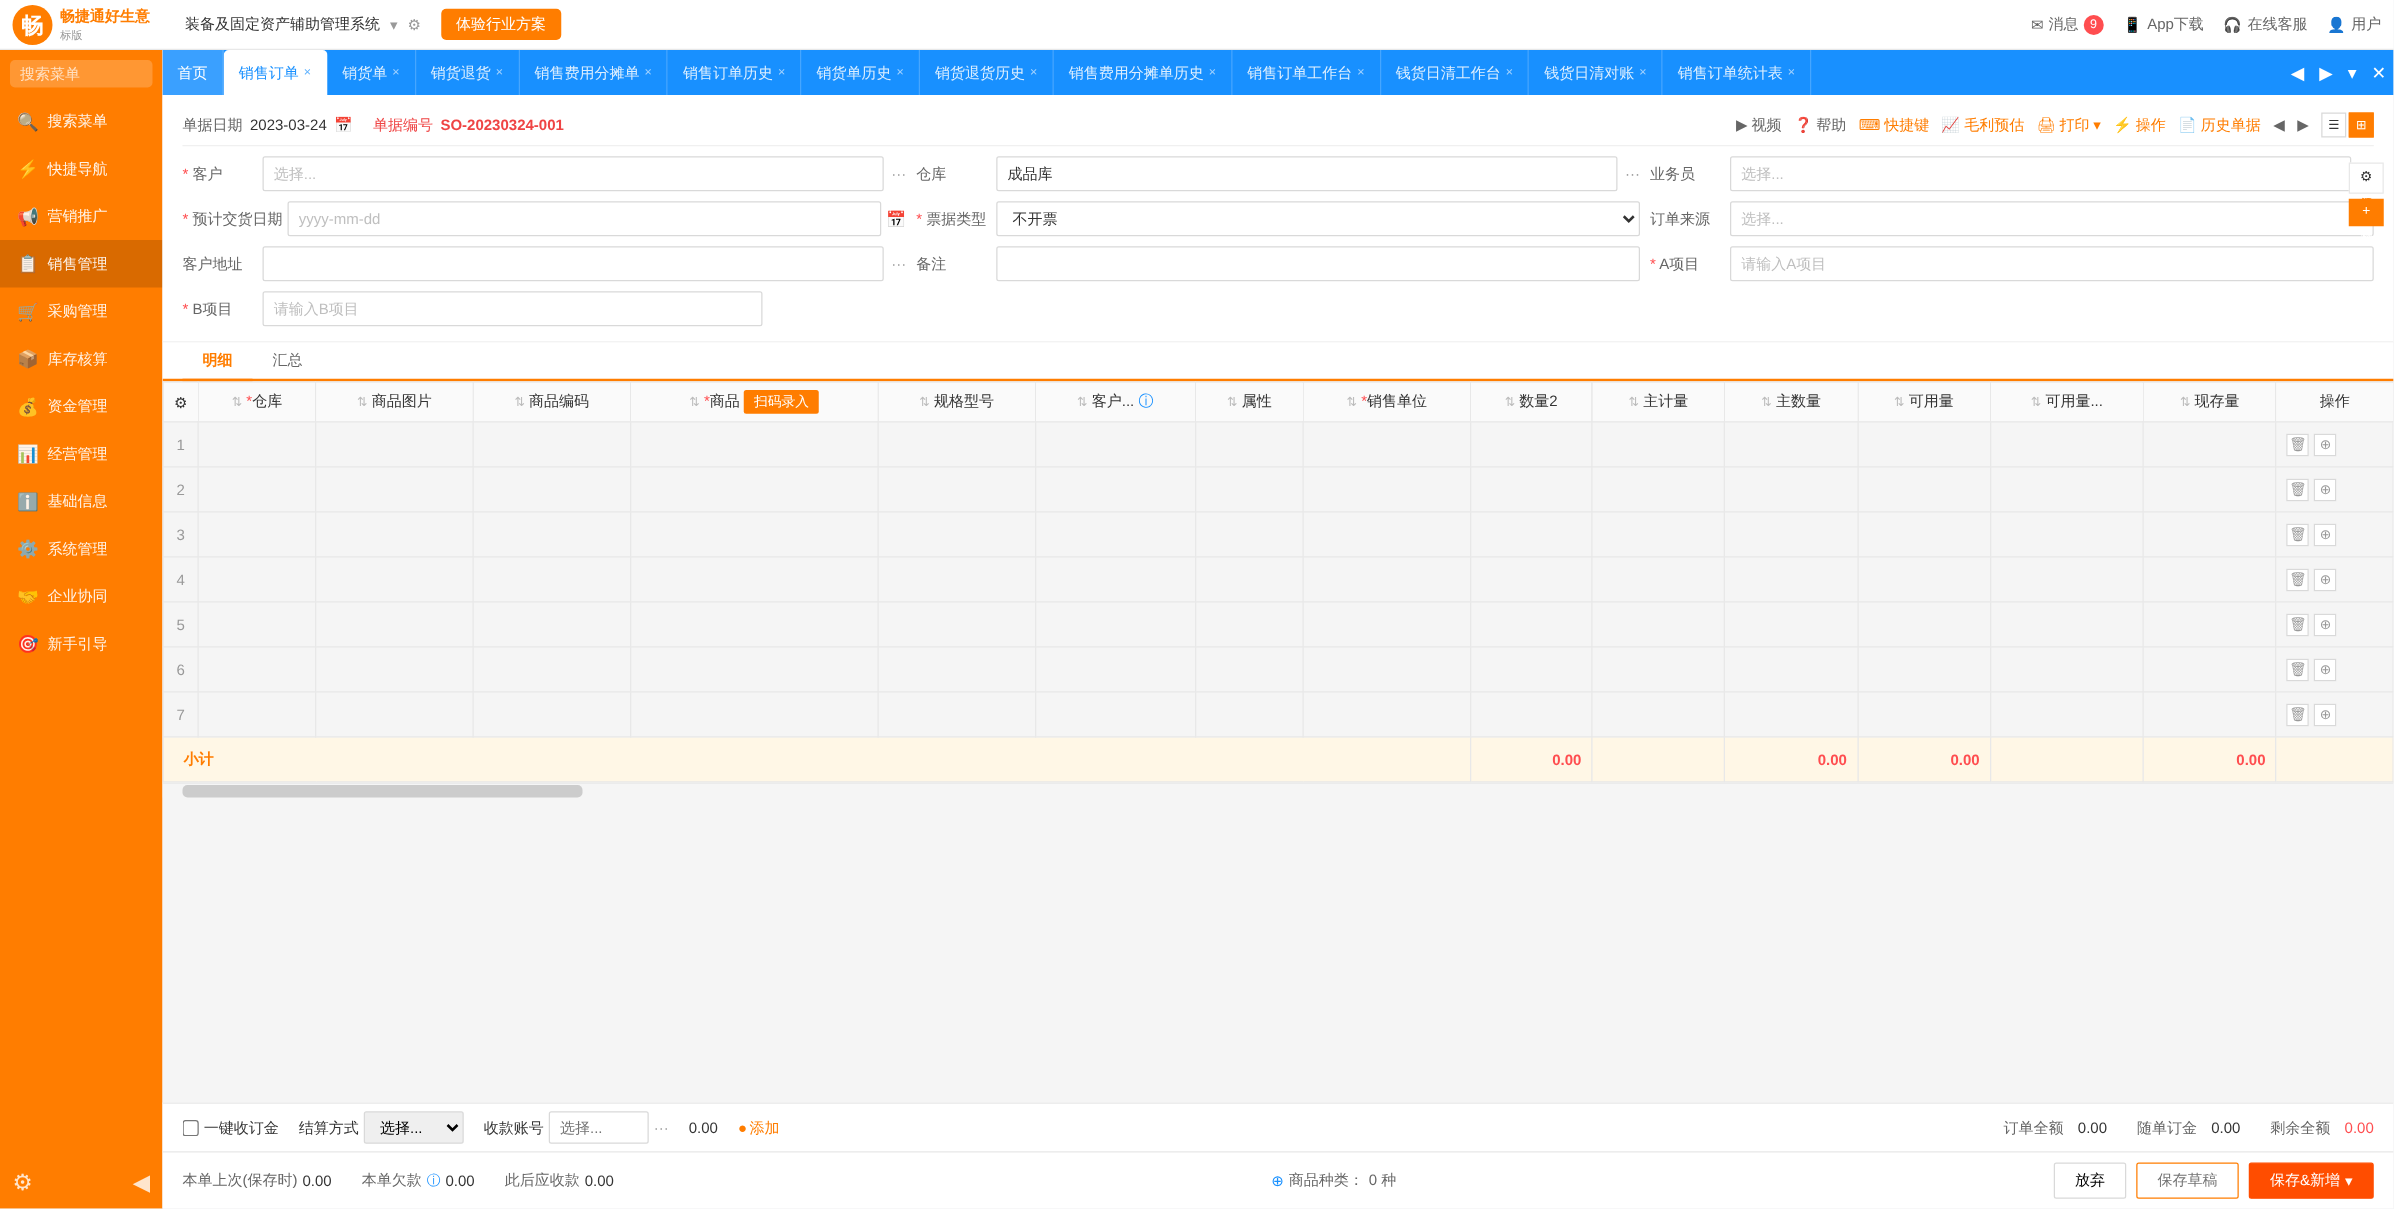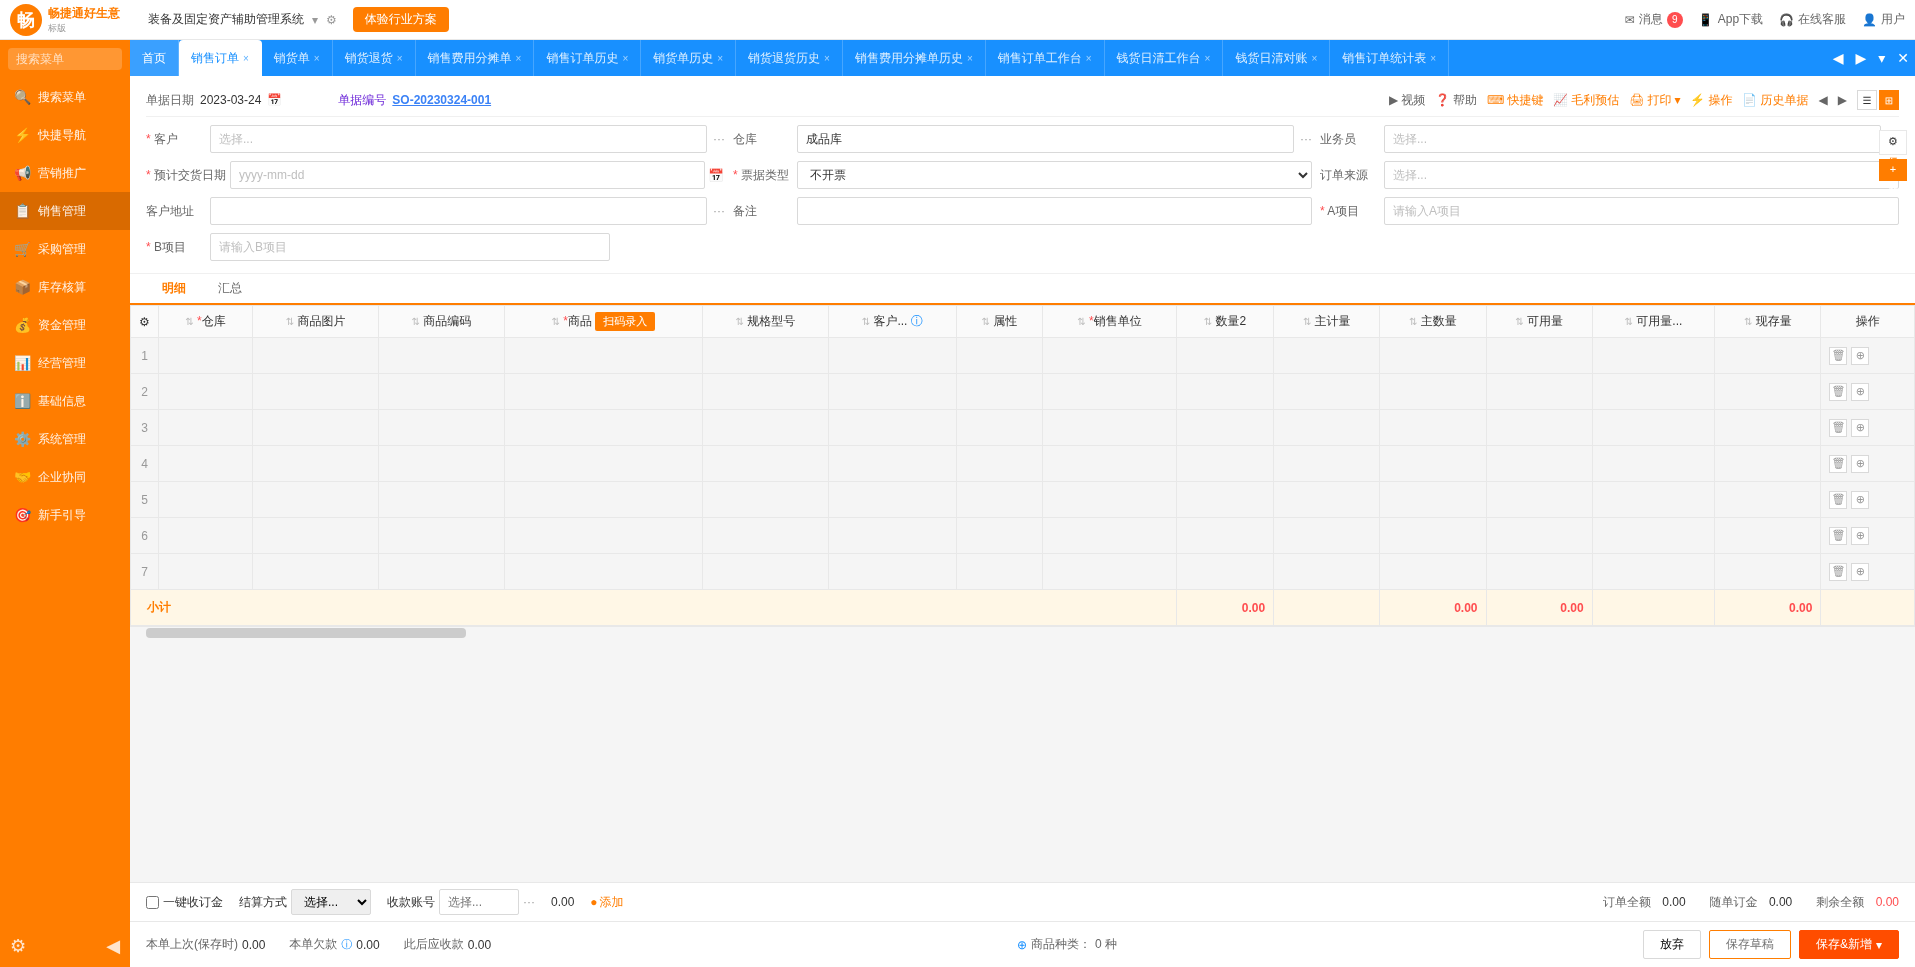--- a/index.html
+++ b/index.html
@@ -248,22 +248,22 @@
 
       <div class="form-section">
 
         <div style="display:flex; align-items:center; padding: 6px 0; border-bottom: 1px solid #f0f0f0; gap: 16px; flex-wrap: nowrap;">
           <div style="display:flex; align-items:center; gap:6px;">
             <span style="color:#666;">单据日期</span>
             <span style="color:#333;">2023-03-24</span>
             <span style="color:#bbb;">📅</span>
           </div>
           <div style="display:flex; align-items:center; gap:6px;">
-            <span style="color:#6d28d9;margin-left:40px;">单据编号</span>
-            <span style="color:#3b82f6; font-weight:bold;text-decoration:underline;">SO-20230324-001</span>
+            <span style="color:#ef4444;">单据编号</span>
+            <span style="color:#ef4444; font-weight:bold;">SO-20230324-001</span>
           </div>
           <div style="margin-left:auto; display:flex; align-items:center; gap:10px;">
             <span style="display:flex;align-items:center;gap:3px;cursor:pointer;color:#666;">
               <span>▶</span>
               <span>视频</span>
             </span>
             <span style="display:flex;align-items:center;gap:3px;cursor:pointer;color:#666;">
               <span>❓</span>
               <span>帮助</span>
             </span>

